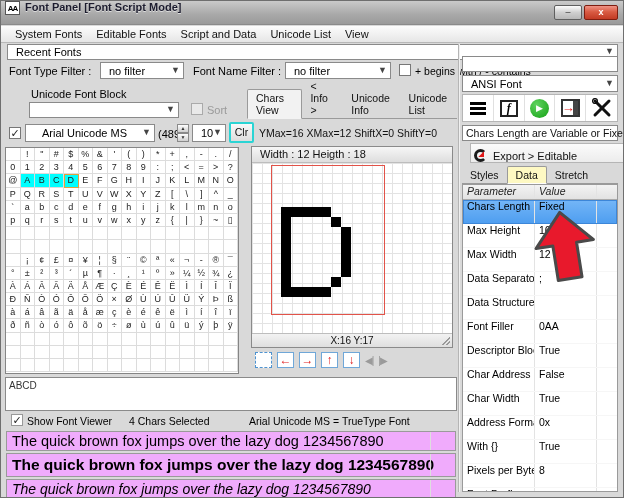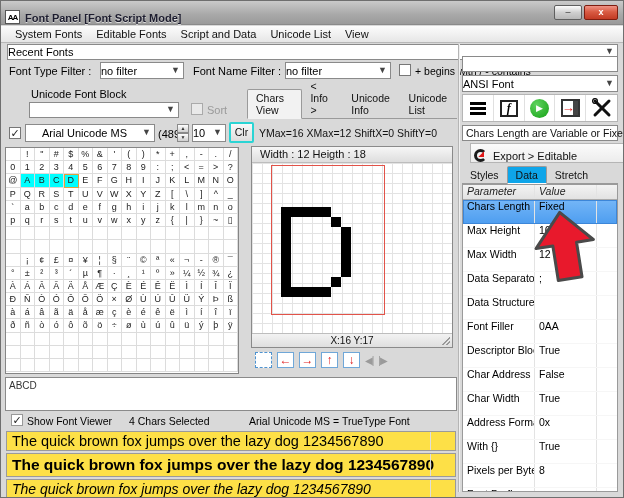--- a/index.html
+++ b/index.html
@@ -6,41 +6,41 @@
   html,body { width:624px; height:498px; }
   body { font-family:"Liberation Sans", sans-serif; background:#e8e8e8; }
   #win {
     position:relative; width:624px; height:498px;
     background:#d9d9d9; border:1px solid #6f6f6f; overflow:hidden;
   }
   
   #titlebar {
     position:absolute; left:0; top:0; width:622px; height:24px;
     background:linear-gradient(#cacaca,#a8a8a8 60%,#9a9a9a);
-    border-bottom:1px solid #8a8a8a; display:flex; align-items:flex-end;
+    border-bottom:1px solid #8a8a8a; display:flex; align-items:flex-start;
   }
   #app-icon { width:15px; height:14px; margin:0 5px 0 4px; background:#fff;
     border:1px solid #555; font:bold 8px "Liberation Sans",sans-serif;
     display:flex; align-items:center; justify-content:center; color:#000; letter-spacing:-1px;}
   #title-text { font-weight:bold; font-size:11px; color:#1c1c2e; text-shadow:0 1px 0 #ddd; }
   .tb-btns { position:absolute; right:5px; top:4px; display:flex; gap:2px; }
   .tb-btn { width:28px; height:15px; border:1px solid #5f5f5f; border-radius:2px;
     font-size:9px; line-height:12px; text-align:center; color:#333;
     background:linear-gradient(#fdfdfd,#cfcfcf 50%,#b8b8b8); }
   .tb-btn.close { width:34px; color:#fff; font-weight:bold;
     background:linear-gradient(#f09385,#d95b43 45%,#c23a24); border-color:#7e1d10; }
   #menubar {
     position:absolute; left:0; top:25px; width:622px; height:17px;
     background:linear-gradient(#fcfcfc,#e6e6e6); border-bottom:1px solid #b8b8b8;
     display:flex; align-items:center; padding-left:7px;
   }
   .menu-item { font-size:11px; color:#111; padding:0 7px; }
   
   .combo { position:absolute; background:#fff; border:1px solid #8a8a8a; font-size:11px;
-    color:#000; display:flex; align-items:center; padding-left:0; }
+    color:#000; display:flex; align-items:center; padding-left:8px; }
   .combo .arr { position:absolute; right:3px; top:50%; transform:translateY(-58%);
     font-size:9px; color:#444; }
   .lbl { position:absolute; font-size:11px; color:#000; white-space:nowrap; }
   .chk { position:absolute; width:12px; height:12px; background:#fff; border:1px solid #777;
     font-size:11px; line-height:10px; text-align:center; color:#222; }
   .chk.dis { background:#e9e9e9; border-color:#aaa; }
   
   #char-grid { position:absolute; left:4px; top:146px; width:234px; height:227px;
     background:#fff; border:1px solid #858585; display:grid;
     grid-template-columns:repeat(16,1fr); grid-auto-rows:13.2px; }
@@ -72,21 +72,21 @@
   #cv-nav { position:absolute; left:254px; top:351px; display:flex; gap:5px; align-items:center; }
   .nav-btn { width:17px; height:16px; background:#fff; border:1px solid #6fa7d8;
     color:#e01818; font-size:12px; font-weight:bold; text-align:center; line-height:14px; }
   .nav-btn.sel { border:1px dashed #4f93d0; color:transparent; }
   .nav-gray { color:#9a9a9a; font-size:10px; letter-spacing:-1px; }
   
   #sample-area { position:absolute; left:4px; top:376px; width:452px; height:34px;
     background:#fff; border:1px solid #8a8a8a; font-size:10px; color:#333; padding:2px 3px; }
   #status-row { position:absolute; left:0; top:412px; width:456px; height:16px; }
   #status-row .lbl { font-size:10.5px; }
-  .preview { position:absolute; left:5px; width:450px; background:#fde047; border:1px solid #9a9a9a;
+  .preview { position:absolute; left:5px; width:450px; background:#f0abfc; border:1px solid #9a9a9a;
     color:#000; display:flex; align-items:center; padding-left:5px; white-space:nowrap; overflow:hidden;}
   .preview::after { content:""; position:absolute; right:24px; top:0; bottom:0; width:1px; background:#dedede; }
   #pv1 { top:430px; height:20px; font-size:14.5px; }
   #pv2 { top:452px; height:24px; font-size:15.5px; font-weight:bold; }
   #pv3 { top:478px; height:19px; font-size:14px; font-style:italic; }
   
   #vdivider { position:absolute; left:457px; top:43px; width:2px; height:448px;
     background:#b5b5b5; border-right:1px solid #f0f0f0; }
   #rp { position:absolute; left:461px; top:43px; width:156px; height:448px; }
   .rp-field { position:absolute; left:0; width:156px; background:#fff; border:1px solid #8a8a8a;
@@ -102,21 +102,21 @@
   .playicon { width:19px; height:19px; border-radius:50%; background:radial-gradient(circle at 35% 30%,#5fd35f,#14a014);
     color:#fff; font-size:9px; text-align:center; line-height:19px; }
   .dooricon { width:19px; height:18px; border:2px solid #333; position:relative; background:#fff;}
   .dooricon .door { position:absolute; right:0; top:0; width:5px; height:14px; background:#444; }
   .dooricon .arrw { position:absolute; left:-1px; top:-1px; color:#e01818; font-weight:bold; font-size:13px; line-height:15px;}
   .toolsicon { width:20px; height:20px; }
   
   #rp-tabs { position:absolute; left:0; top:123px; width:156px; height:17px;
     border-bottom:1px solid #9a9a9a; display:flex; align-items:flex-end; }
   .rp-tab { font-size:10.5px; color:#111; padding:2px 8px; }
-  .rp-tab.active { background:#0ea5e9; border:1px solid #9a9a9a; border-bottom:1px solid #fdfdfd;
+  .rp-tab.active { background:#fef9c3; border:1px solid #9a9a9a; border-bottom:1px solid #fdfdfd;
     border-radius:2px 2px 0 0; margin-bottom:-1px; }
   #rp-table { position:absolute; left:0; top:140px; width:156px; height:308px;
     background:#fff; border:1px solid #9a9a9a; font-size:10.5px; color:#000; overflow:hidden;}
   .trow { display:flex; height:24px; }
   .trow.head { background:linear-gradient(#f3f3f3,#e2e2e2); border-bottom:1px solid #aaa; height:15px;font-style:italic;}
   .trow.head .tc { font-size:10.5px; color:#222; }
   .tc { padding:0 0 0 4px; overflow:hidden; white-space:nowrap; line-height:13px; }
   .tc.p { width:72px; border-right:1px solid #e3e3e3; }
   .tc.v { width:62px; border-right:1px solid #e3e3e3; }
   .tc.x { flex:1; }

